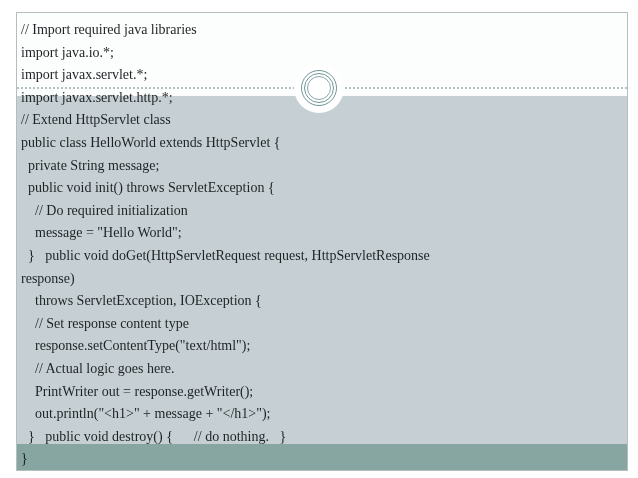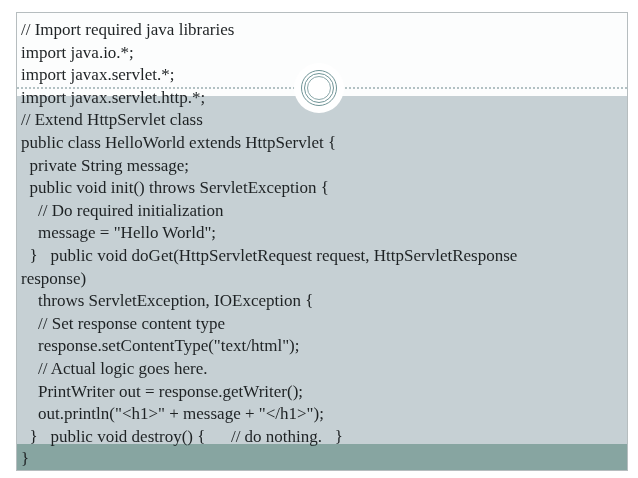--- a/index.html
+++ b/index.html
@@ -89,21 +89,21 @@
     border-radius: 50%;
     border: 1px solid #8aa7a9;
   }
 
   .code-block {
     position: absolute;
     left: 4px;
     top: 6px;
     right: 2px;
     z-index: 4;
-    font-size: 17px;
+    font-size: 14px;
     line-height: 22.6px;
     color: #1e2224;
     white-space: pre;
   }
 
   .code-line {
     height: 22.6px;
   }
 </style>
 </head>

